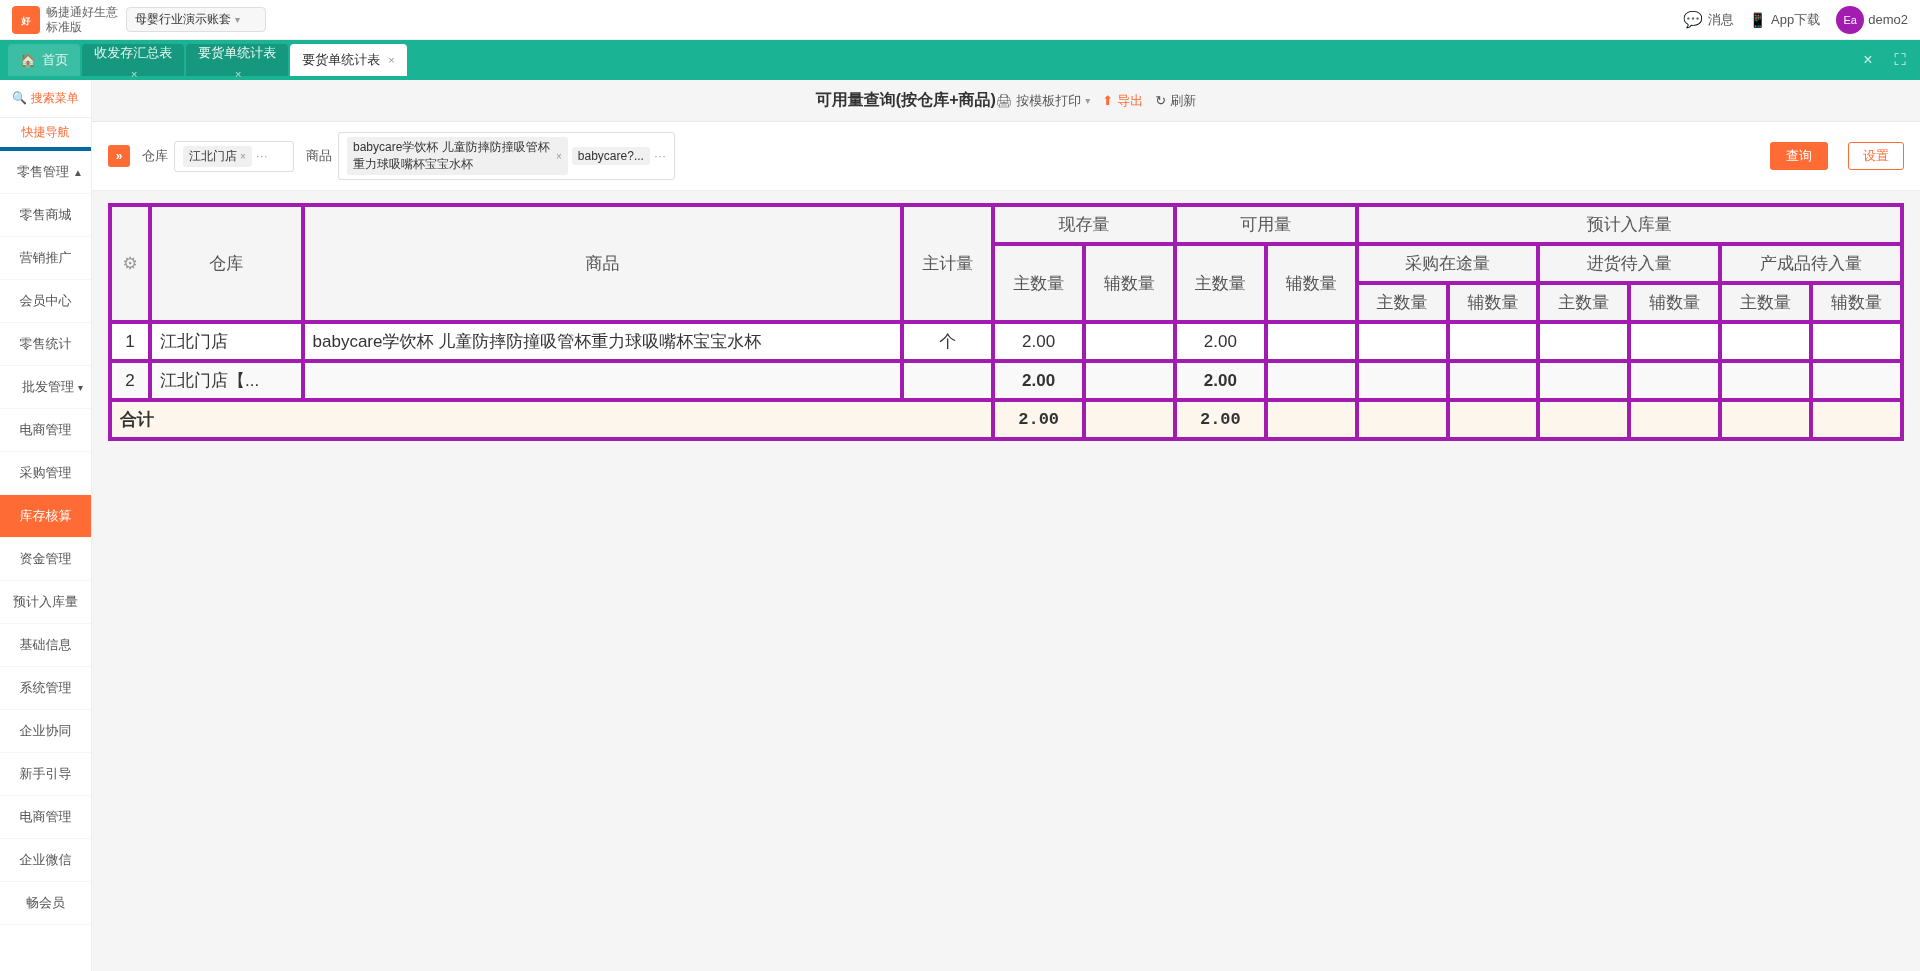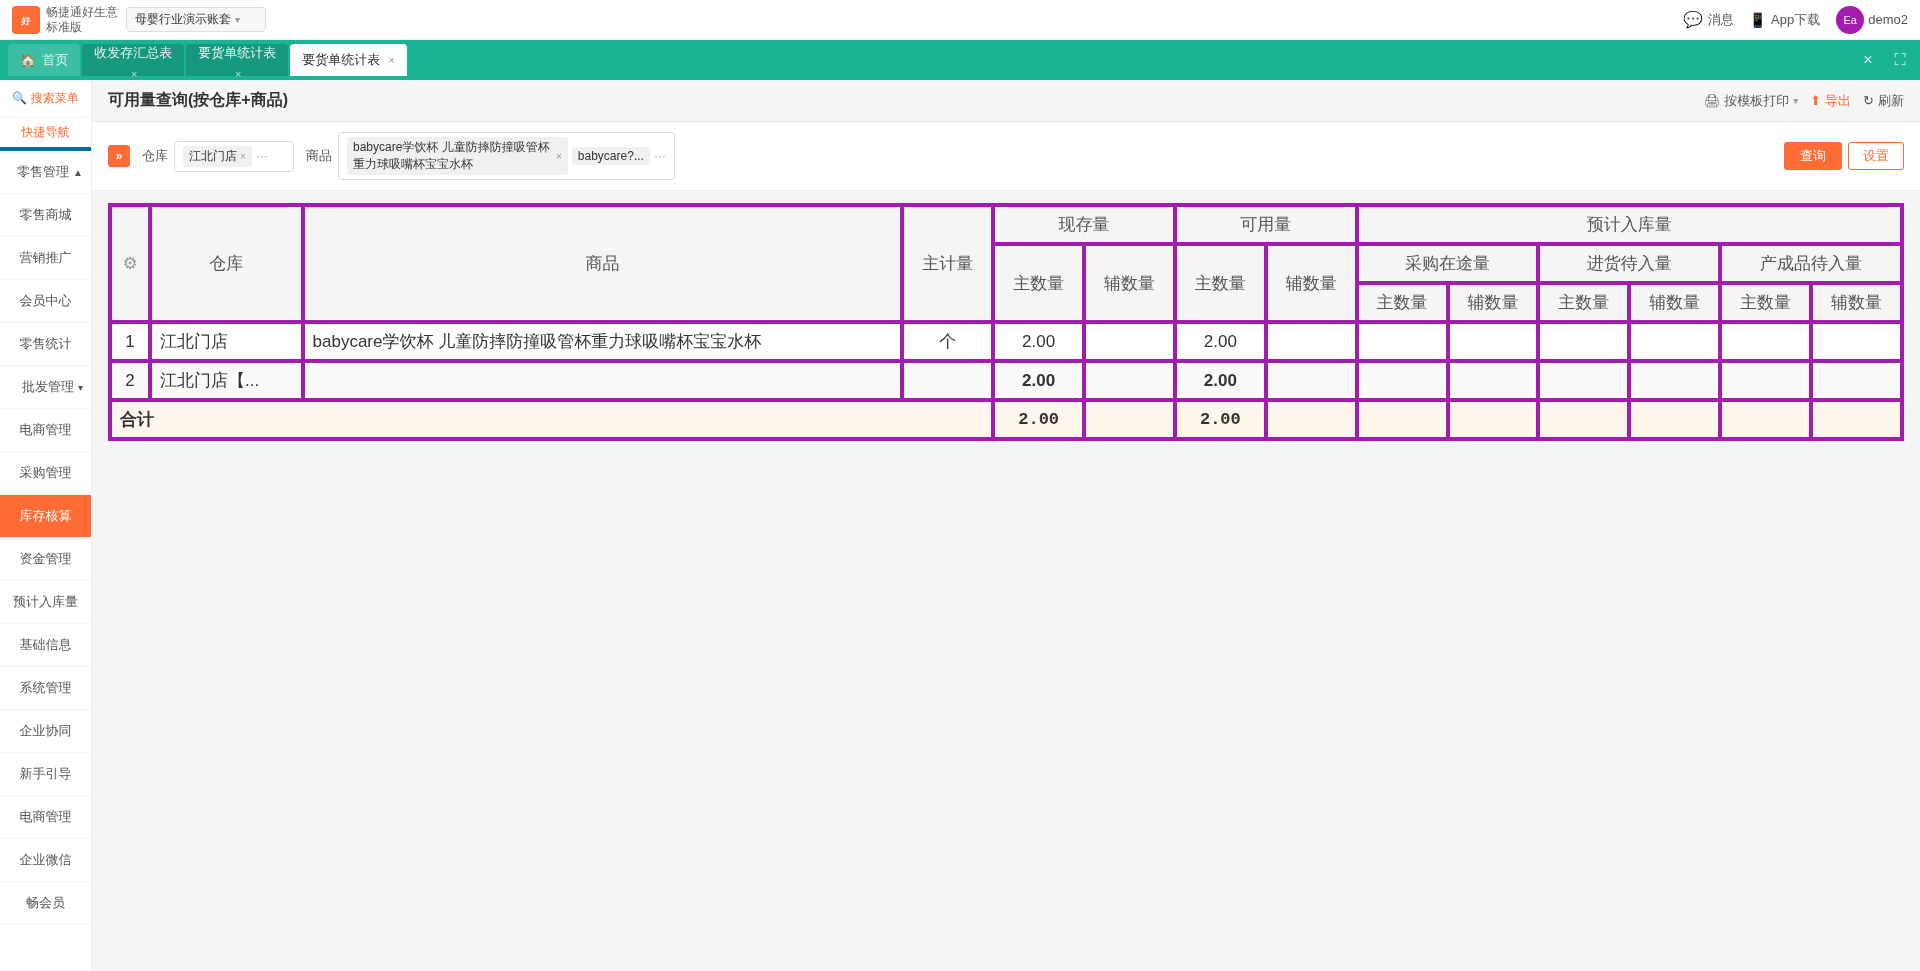--- a/index.html
+++ b/index.html
@@ -33,36 +33,36 @@
     
     .sidebar { width: 92px; background: #fff; border-right: 1px solid #eee; display: flex; flex-direction: column; flex-shrink: 0; overflow-y: auto; }
     .sidebar-search { padding: 10px 8px; font-size: 12px; color: #ff6b35; cursor: pointer; text-align: center; border-bottom: 1px solid #f0f0f0; }
     .sidebar-nav { padding: 6px 0; font-size: 12px; color: #ff6b35; text-align: center; cursor: pointer; border-bottom: 4px solid #0369a1; }
     .sidebar-item { padding: 12px 8px; font-size: 13px; color: #555; text-align: center; cursor: pointer; border-bottom: 1px solid #f5f5f5; }
     .sidebar-item.active { background: #ff6b35; color: #fff; }
     .sidebar-item.has-arrow { display: flex; align-items: center; justify-content: flex-end; gap: 4px; }
 
     
     .content { flex: 1; display: flex; flex-direction: column; overflow: hidden; }
-    .content-header { padding: 10px 16px; background: #f5f5f5; display: flex; align-items: center; justify-content: space-between; border-bottom: 1px solid #e8e8e8; }
+    .content-header { padding: 10px 16px; background: #f5f5f5; display: flex; align-items: center; justify-content: center; border-bottom: 1px solid #e8e8e8; }
     .page-title { font-size: 16px; font-weight: 600; color: #333; }
     .header-actions { display: flex; align-items: center; gap: 12px; }
     .header-action-btn { display: flex; align-items: center; gap: 4px; font-size: 13px; color: #555; cursor: pointer; }
     .header-action-btn.orange { color: #ff6b35; }
 
     
     .filter-bar { padding: 10px 16px; background: #fff; border-bottom: 1px solid #eee; display: flex; align-items: center; gap: 12px; }
     .filter-expand-btn { width: 22px; height: 22px; background: #ff6b35; color: white; border: none; border-radius: 3px; cursor: pointer; display: flex; align-items: center; justify-content: center; font-size: 12px; font-weight: bold; }
     .filter-group { display: flex; align-items: center; gap: 6px; }
     .filter-label { font-size: 13px; color: #555; }
     .filter-input { border: 1px solid #ddd; border-radius: 3px; padding: 4px 8px; font-size: 13px; min-width: 120px; display: flex; align-items: center; gap: 4px; background: #fff; }
     .filter-tag { background: #f0f0f0; border-radius: 3px; padding: 2px 6px; font-size: 12px; color: #333; display: flex; align-items: center; gap: 3px; }
     .filter-tag .remove { cursor: pointer; color: #999; font-size: 10px; }
     .filter-more { color: #999; cursor: pointer; font-size: 12px; }
-    .filter-actions { margin-left: auto; display: flex; gap: 6px; padding-left: 8px; }
+    .filter-actions { margin-left: auto; display: flex; gap: 20px; padding-left: 8px; }
     .btn-query { background: #ff6b35; color: white; border: none; border-radius: 3px; padding: 5px 16px; cursor: pointer; font-size: 13px; }
     .btn-setting { background: #fff; color: #ff6b35; border: 1px solid #ff6b35; border-radius: 3px; padding: 4px 14px; cursor: pointer; font-size: 13px; }
 
     
     .table-area { flex: 1; overflow: auto; padding: 12px 16px; background: #f5f5f5; }
     .data-table { width: 100%; border-collapse: collapse; background: #fff; border: 1px solid #e8e8e8; }
     .data-table th, .data-table td { border: 4px solid #a21caf; padding: 6px 8px; font-size: 17px; text-align: center; white-space: nowrap; }
     .data-table thead th { background: #f5f5f5; color: #555; font-weight: 500; }
     .data-table thead .group-header { background: #fafafa; font-weight: 600; }
     .data-table td.text-left { text-align: left; }

